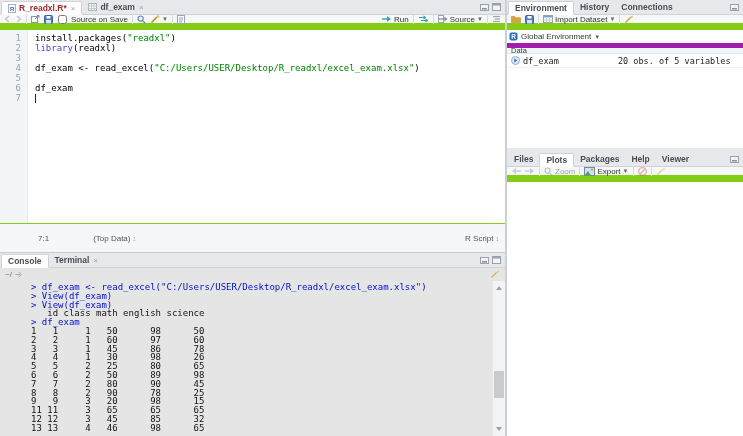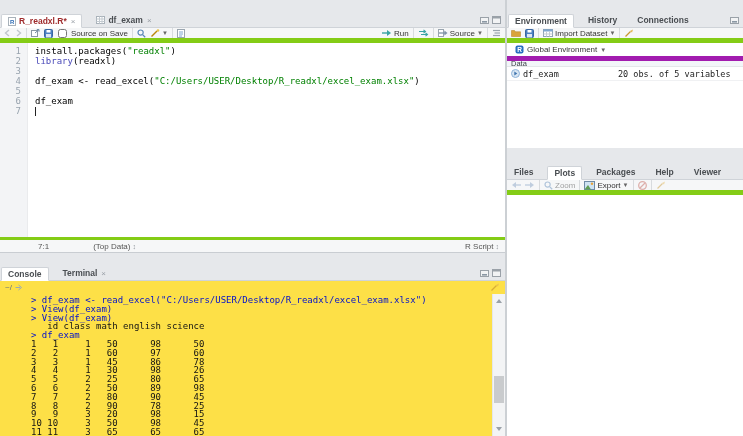--- a/index.html
+++ b/index.html
@@ -3,73 +3,73 @@
 <meta charset="utf-8">
 <style>
   * { box-sizing: border-box; margin: 0; padding: 0; }
   html,body { width:743px; height:436px; overflow:hidden; }
   body { font-family:"Liberation Sans",sans-serif; font-size:9px; color:#333; background:#e9ebee; }
   .app { display:flex; width:743px; height:436px; }
   .col-left { width:507px; display:flex; flex-direction:column; border-right:2px solid #ccd0d4; background:#fff; }
   .col-right { flex:1; display:flex; flex-direction:column; background:#fff; min-width:0; }
 
   
-  .tabstrip { display:flex; align-items:flex-end; background:#e6e8eb; border-bottom:1px solid #cfd3d8; height:28px; padding-left:1px; flex:none;gap:8px; }
+  .tabstrip { display:flex; align-items:flex-end; background:#e6e8eb; border-bottom:1px solid #cfd3d8; height:15px; padding-left:1px; flex:none; }
   .tab { height:14px; display:flex; align-items:center; gap:3px; padding:0 6px; font-weight:bold; font-size:8.5px; color:#4a4e52; cursor:default; }
   .tab.active { background:#fff; border:1px solid #cfd3d8; border-bottom:1px solid #fff; margin-bottom:-1px; border-radius:2px 2px 0 0; }
   .tab .close { color:#9aa0a7; font-size:8px; font-weight:normal; margin-left:1px; }
   .tab-label.modified { color:var(--modified-tab,#9e2a2b); }
   .strip-spacer { flex:1; }
   .winbtns { display:flex; gap:3px; align-items:center; padding:0 4px 3px 0; }
 
   
-  .toolbar { height:15px; background:#f6f7f8; border-bottom:5px solid #84cc16; display:flex; align-items:center; padding:0 4px; gap:4px; font-size:8px; color:#333; flex:none; }
+  .toolbar { height:15px; background:#f6f7f8; border-bottom:7px solid #84cc16; display:flex; align-items:center; padding:0 4px; gap:4px; font-size:8px; color:#333; flex:none; }
   .sep { width:1px; height:10px; background:#d8dbde; flex:none; }
   .tbtn { display:flex; align-items:center; gap:2px; }
   .tbtn.disabled { opacity:.45; }
   .caret { font-size:6px; color:#666; }
   .flex1 { flex:1; }
   input[type=checkbox] { width:9px; height:9px; margin:0 2px 0 1px; }
 
   
   .editor { flex:1; display:flex; overflow:hidden; background:#fff; font-family:"DejaVu Sans Mono",monospace; font-size:9px; line-height:10px; }
   .gutter { width:28px; background:#f3f4f6; color:#99a4af; text-align:right; padding:3px 6px 0 0; border-right:1px solid #eaebed; flex:none; }
   .gutter .ln { height:10px; }
   .code { flex:1; padding:3px 0 0 7px; white-space:pre; overflow:hidden; }
   .code-line { height:10px; white-space:pre; }
   .tok-plain { color:#000; }
   .tok-string { color:var(--syntax-string,#008000); }
   .tok-keyword { color:var(--syntax-keyword,#4848b8); }
   .cursor { display:inline-block; width:1px; height:9px; background:#222; vertical-align:middle; }
 
   
-  .statusbar { height:15px; background:#f6f7f8; border-top:3px solid #84cc16; display:flex; align-items:center; font-size:8px; color:#555; padding:0 6px; flex:none; }
+  .statusbar { height:29px; background:#f6f7f8; border-top:1px solid #84cc16; display:flex; align-items:center; font-size:8px; color:#555; padding:0 6px; flex:none; }
   .statusbar .pos { margin-left:32px; }
   .statusbar .scope { margin-left:44px; display:flex; gap:2px; align-items:center; }
   .updown { color:#8a9096; font-size:7px; }
 
   
-  .console-pane { flex:1; display:flex; flex-direction:column; min-height:0; background:#fde047; }
+  .console-pane { flex:1; display:flex; flex-direction:column; min-height:0; background:#e5e5e5; }
   .wd-row { height:13px; display:flex; align-items:center; gap:3px; padding:0 5px; font-size:8px; color:#64707b; flex:none; }
   .console-body { position:relative; flex:1; overflow:hidden;margin-left:26px; }
   .console-content { position:absolute; inset:0 14px 0 0; overflow:hidden; font-family:"DejaVu Sans Mono",monospace; font-size:9px; line-height:8.8px; padding:2px 0 0 5px; }
   .cline { white-space:pre; height:8.8px; }
   .cline.command { color:var(--console-command,#0010cc); }
   .cline.output { color:#131313; }
   .scrollbar { position:absolute; top:0; right:0; bottom:0; width:13px; background:#f3f4f5; border-left:1px solid #e5e7e9; }
   .sb-up,.sb-down { position:absolute; left:3px; width:0; height:0; border-left:3px solid transparent; border-right:3px solid transparent; }
   .sb-up { top:5px; border-bottom:4px solid #9aa1a8; }
   .sb-down { bottom:5px; border-top:4px solid #9aa1a8; }
   .sb-thumb { position:absolute; left:1px; right:1px; top:58%; height:27px; background:#c9cbcd; }
 
   
   .env-pane { height:148px; display:flex; flex-direction:column; background:#fff; flex:none; }
   .pane-gap { height:4px; background:#e6e8eb; flex:none; }
   .files-pane { flex:1; display:flex; flex-direction:column; background:#fff; min-height:0; }
-  .envrow { height:13px; display:flex; align-items:center; gap:3px; padding:0 8px; font-size:8px; color:#333; flex:none; }
+  .envrow { height:13px; display:flex; align-items:center; gap:3px; padding:0 2px; font-size:8px; color:#333; flex:none; }
   .section-hdr { height:11px; background:#f3f6f9; border-top:5px solid #a21caf; border-bottom:1px solid #e4e7ea; font-size:7.5px; color:#3d4247; padding:0 4px; display:flex; align-items:center; flex:none; }
   .obj-row { height:14px; display:flex; align-items:center; gap:3px; padding:0 4px; font-family:"DejaVu Sans Mono",monospace; font-size:8.5px; color:#222; border-bottom:1px solid #f0f1f3; flex:none; }
   .obj-name { width:92px; }
   .files-content { flex:1; background:#fff; }
   .env-rest { flex:1; background:#fff; }
 </style>
 </head>
 <body>
 
 <div class="app">
@@ -265,21 +265,20 @@
             <div class="cline command">&gt; df_exam</div>
             <div class="cline output">1   1     1   50      98      50</div>
             <div class="cline output">2   2     1   60      97      60</div>
             <div class="cline output">3   3     1   45      86      78</div>
             <div class="cline output">4   4     1   30      98      26</div>
             <div class="cline output">5   5     2   25      80      65</div>
             <div class="cline output">6   6     2   50      89      98</div>
             <div class="cline output">7   7     2   80      90      45</div>
             <div class="cline output">8   8     2   90      78      25</div>
             <div class="cline output">9   9     3   20      98      15</div>
-            <div class="cline output">10 10     3   50      98      45</div>
             <div class="cline output">11 11     3   65      65      65</div>
             <div class="cline output">12 12     3   45      85      32</div>
             <div class="cline output">13 13     4   46      98      65</div>
           </div>
         <div class="scrollbar">
           <div class="sb-up"></div>
           <div class="sb-thumb"></div>
           <div class="sb-down"></div>
         </div>
       </div>

